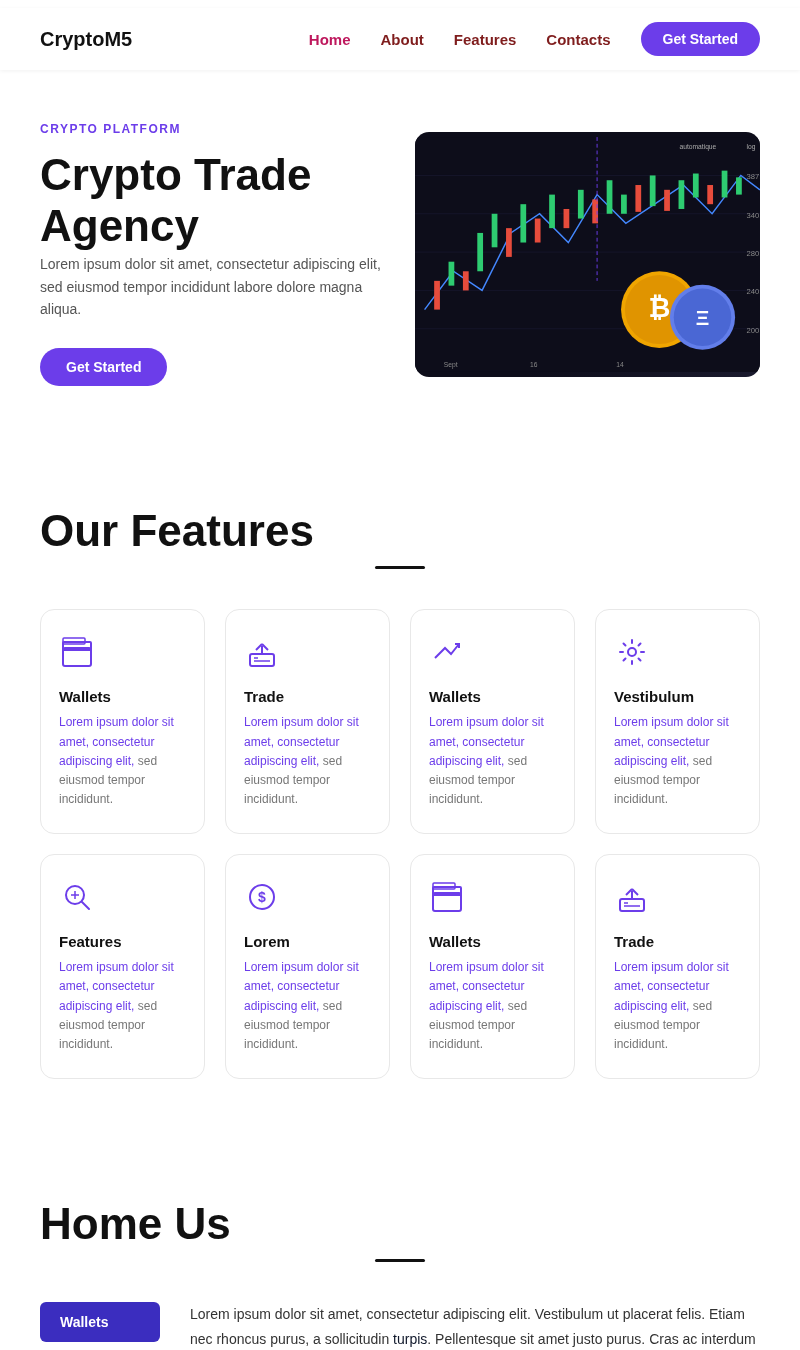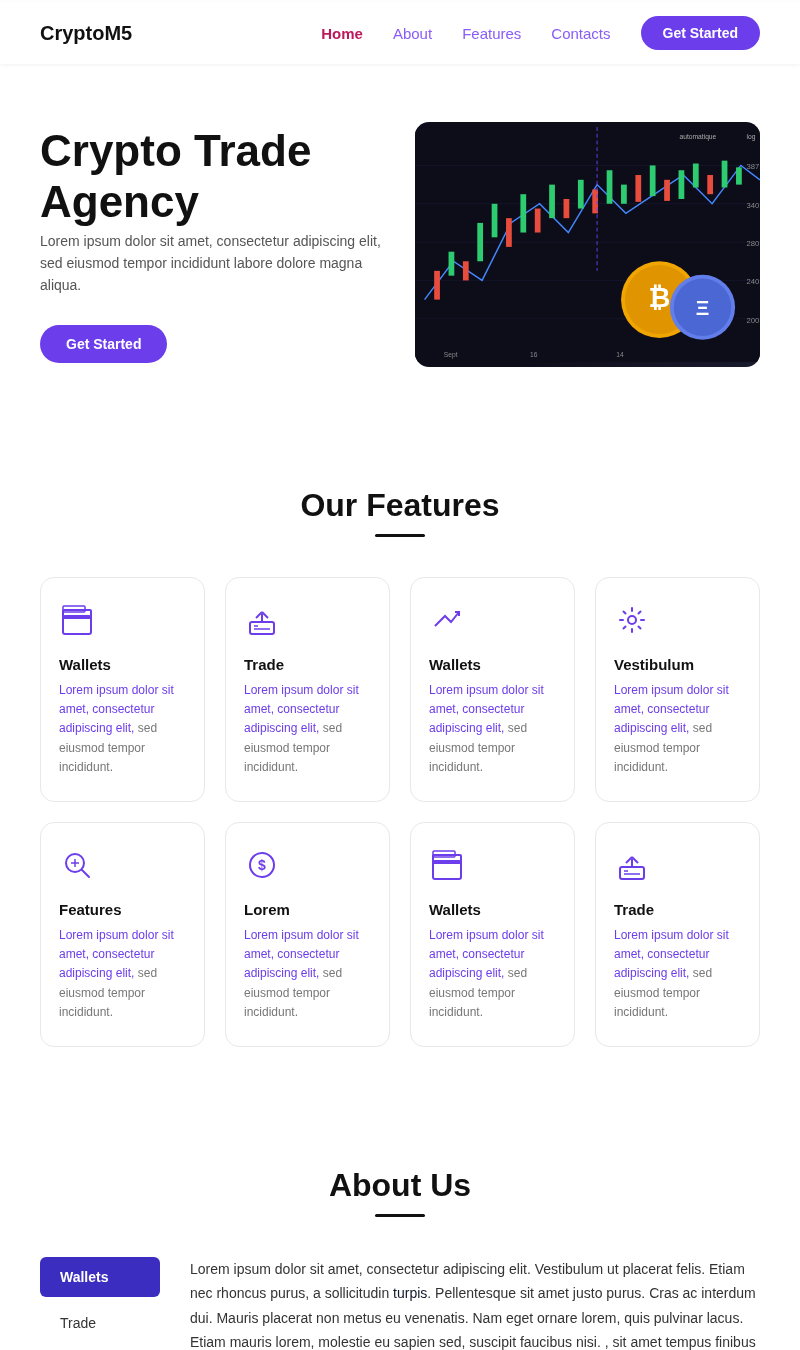--- a/index.html
+++ b/index.html
@@ -1,26 +1,26 @@
 <!DOCTYPE html>
 <html><head>
   <meta charset="utf-8">
   <style>
     * { box-sizing: border-box; margin: 0; padding: 0; }
     body { font-family: 'Segoe UI', Arial, sans-serif; color: #222; background: #fff; width: 800px; }
 
     
     nav {
       display: flex; align-items: center; justify-content: space-between;
-      padding: 14px 40px; background: #fff; position: sticky; top: 2px; z-index: 100;
+      padding: 14px 40px; background: #fff; position: sticky; top: 8px; z-index: 100;
       box-shadow: 0 1px 4px rgba(0,0,0,0.06);
     }
     .nav-logo { font-weight: 700; font-size: 20px; color: #111; }
     .nav-links { display: flex; align-items: center; gap: 30px; }
-    .nav-links a { text-decoration: none; color: #8b5cf6; font-size: 15px; }
+    .nav-links a { text-decoration: none; color: #7f1d1d; font-size: 15px; font-weight: bold; }
     .nav-links a.active { color: #be185d; font-weight: 600; }
     .btn-get-started {
       background: #6c3dea; color: #fff; border: none; border-radius: 24px;
       padding: 9px 22px; font-size: 14px; cursor: pointer; font-weight: 600;
     }
 
     
     .hero {
       display: flex; align-items: center; justify-content: space-between;
       padding: 60px 40px 60px 40px; gap: 30px;
@@ -38,21 +38,21 @@
       width: 100%; height: 245px; border-radius: 14px; overflow: hidden;
       background: linear-gradient(135deg, #0d0d1a 60%, #1a1a2e 100%);
       display: flex; align-items: center; justify-content: center; position: relative;
     }
     
     .hero-img-placeholder svg { width: 100%; height: 100%; }
 
     
     .section { padding: 60px 40px; }
     .section-title {
-      text-align: center; font-size: 32px; font-weight: 800; color: #111; margin-bottom: 10px;
+      font-size: 44px; font-weight: 800; color: #111; margin-bottom: 10px;
     }
     .section-underline {
       width: 50px; height: 3px; background: #111; margin: 0 auto 40px auto; border-radius: 2px;
     }
     .features-grid {
       display: grid; grid-template-columns: repeat(4, 1fr); gap: 20px;
     }
     .feature-card {
       border: 1.5px solid #e8e8e8; border-radius: 14px; padding: 24px 18px; background: #fff;
     }
@@ -83,20 +83,21 @@
     <a href="#" class="active">Home</a>
     <a href="#">About</a>
     <a href="#">Features</a>
     <a href="#">Contacts</a>
     <button class="btn-get-started">Get Started</button>
   </div>
 </nav>
 
 <section class="hero">
   <div class="hero-left">
+    <div class="hero-tag">CRYPTO PLATFORM</div>
     <h1 class="hero-title">Crypto Trade Agency</h1>
     <p class="hero-desc">Lorem ipsum dolor sit amet, consectetur adipiscing elit, sed eiusmod tempor incididunt labore dolore magna aliqua.</p>
     <button class="btn-hero">Get Started</button>
   </div>
   <div class="hero-right">
     <div class="hero-img-placeholder">
 
       <svg viewBox="0 0 360 245" xmlns="http://www.w3.org/2000/svg">
 
         <rect width="360" height="245" fill="#0d0d1a"></rect>
@@ -277,21 +278,21 @@
       <div class="feature-name">Trade</div>
       <div class="feature-desc">
         <span>Lorem ipsum dolor sit amet, consectetur adipiscing elit,</span> sed eiusmod tempor incididunt.
       </div>
     </div>
 
   </div>
 </section>
 
 <section class="about-section">
-  <h2 class="section-title">About Us</h2>
+  <h2 class="section-title">Home Us</h2>
   <div class="section-underline"></div>
   <div class="about-content-area">
     <div class="about-tabs">
       <div class="about-tab active">Wallets</div>
       <div class="about-tab">Trade</div>
 
     </div>
     <div class="about-text">
       Lorem ipsum dolor sit amet, consectetur adipiscing elit. Vestibulum ut placerat felis. Etiam nec rhoncus purus, a sollicitudin <a>turpis</a>. Pellentesque sit amet justo purus. Cras ac interdum dui. Mauris placerat non metus eu venenatis. Nam eget ornare lorem, quis pulvinar lacus. Etiam mauris lorem, molestie eu sapien sed, suscipit faucibus nisi. , sit amet tempus  finibus fringilla. Phasellus mattis consectetur sagittis. Aenean  scelerisque nulla in consequat. Nam sed , non porta sem. Vestibulum pharetra, lorem et malesuada volutpat, leo augue , et auctor dolor arcu .
     </div>

